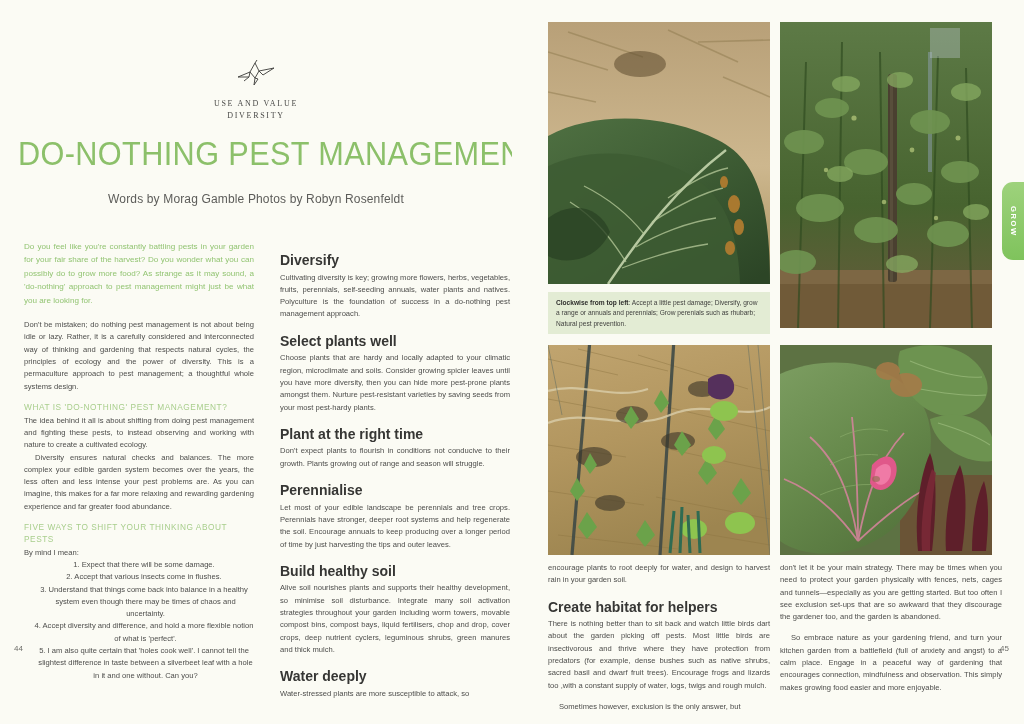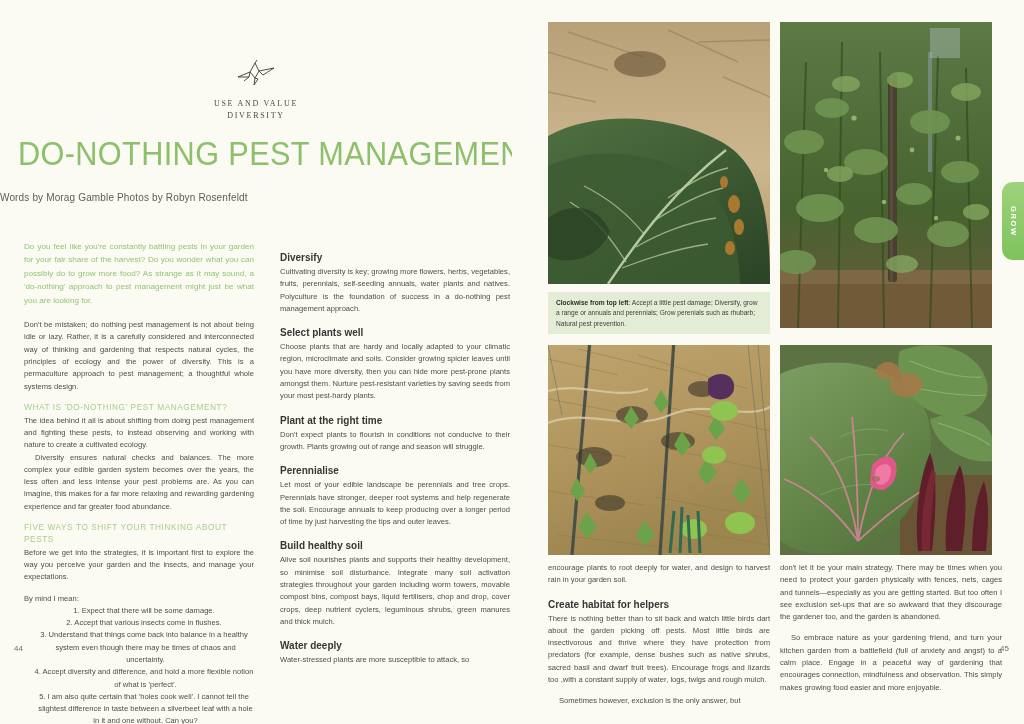--- a/index.html
+++ b/index.html
@@ -56,22 +56,22 @@
     font-weight: 400;
     letter-spacing: 0.4px;
     color: #8cc06a;
     transform: scaleX(0.93);
     white-space: nowrap;
   }
   .byline {
     position: absolute;
     left: 0; top: 192px;
     width: 512px;
-    text-align: left;
-    font-size: 10px;
+    text-align: center;
+    font-size: 12px;
     color: #5c5c59;
     letter-spacing: 0.15px;
   }
   .cols {
     position: absolute;
     left: 0; top: 240px;
     width: 512px;
     height: 462px;
     display: flex;
     gap: 0px;
@@ -98,21 +98,21 @@
     font-size: 8.3px;
     font-weight: 400;
     letter-spacing: 0.55px;
     text-transform: uppercase;
     margin: 6px 0 1px 0;
     line-height: 1.42;
     text-align: left;
   }
   h3.sub {
     color: #363634;
-    font-size: 10px;
+    font-size: 14px;
     font-weight: bold;
     margin: 11px 0 1px 0;
     line-height: 1.4;
     text-align: left;
   }
   .numlist {
     margin: 0;
     padding: 0;
     list-style: none;
   }
@@ -232,21 +232,20 @@
 
       <div class="col col-1">
         <p class="standfirst">Do you feel like you're constantly battling pests in your garden for your fair share of the harvest? Do you wonder what you can possibly do to grow more food? As strange as it may sound, a 'do-nothing' approach to pest management might just be what you are looking for.</p>
         <p>Don't be mistaken; do nothing pest management is not about being idle or lazy. Rather, it is a carefully considered and interconnected way of thinking and gardening that respects natural cycles, the principles of ecology and the power of diversity. This is a permaculture approach to pest management; a thoughtful whole systems design.</p>
 
         <h2 class="sec">WHAT IS 'DO-NOTHING' PEST MANAGEMENT?</h2>
         <p class="tight">The idea behind it all is about shifting from doing pest management and fighting these pests, to instead observing and working with nature to create a cultivated ecology.</p>
         <p class="indent">Diversity ensures natural checks and balances. The more complex your edible garden system becomes over the years, the less often and less intense your pest problems are. As you can imagine, this makes for a far more relaxing and rewarding gardening experience and far greater food abundance.</p>
 
         <h2 class="sec">FIVE WAYS TO SHIFT YOUR THINKING ABOUT PESTS</h2>
-        <p>Before we get into the strategies, it is important first to explore the way you perceive your garden and the insects, and manage your expectations.</p>
         <p class="tight">By mind I mean:</p>
         <ul class="numlist">
           <li>1. Expect that there will be some damage.</li>
           <li>2. Accept that various insects come in flushes.</li>
           <li>3. Understand that things come back into balance in a healthy system even though there may be times of chaos and uncertainty.</li>
           <li>4. Accept diversity and difference, and hold a more flexible notion of what is 'perfect'.</li>
           <li>5. I am also quite certain that 'holes cook well'. I cannot tell the slightest difference in taste between a silverbeet leaf with a hole in it and one without. Can you?</li>
         </ul>
       </div>
 

